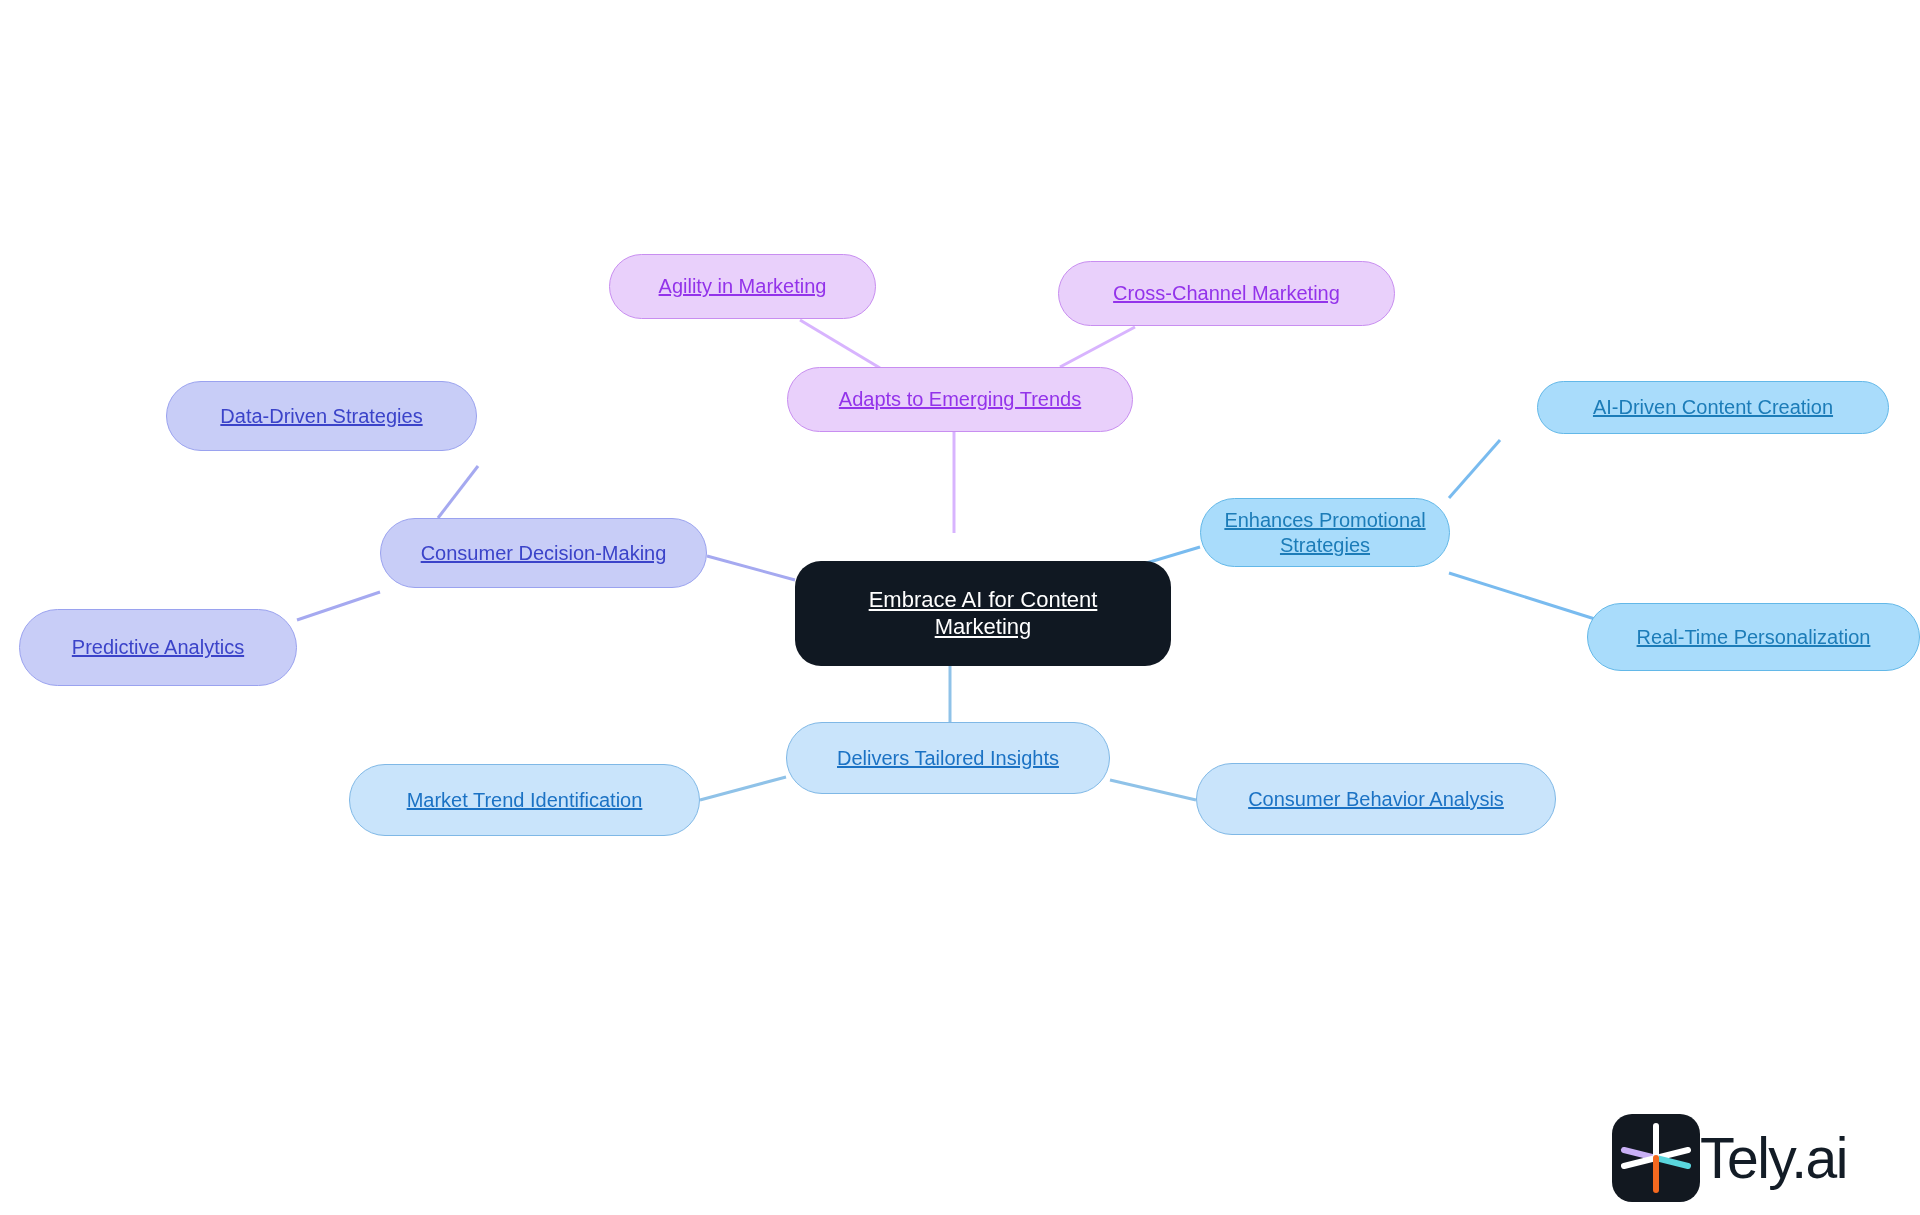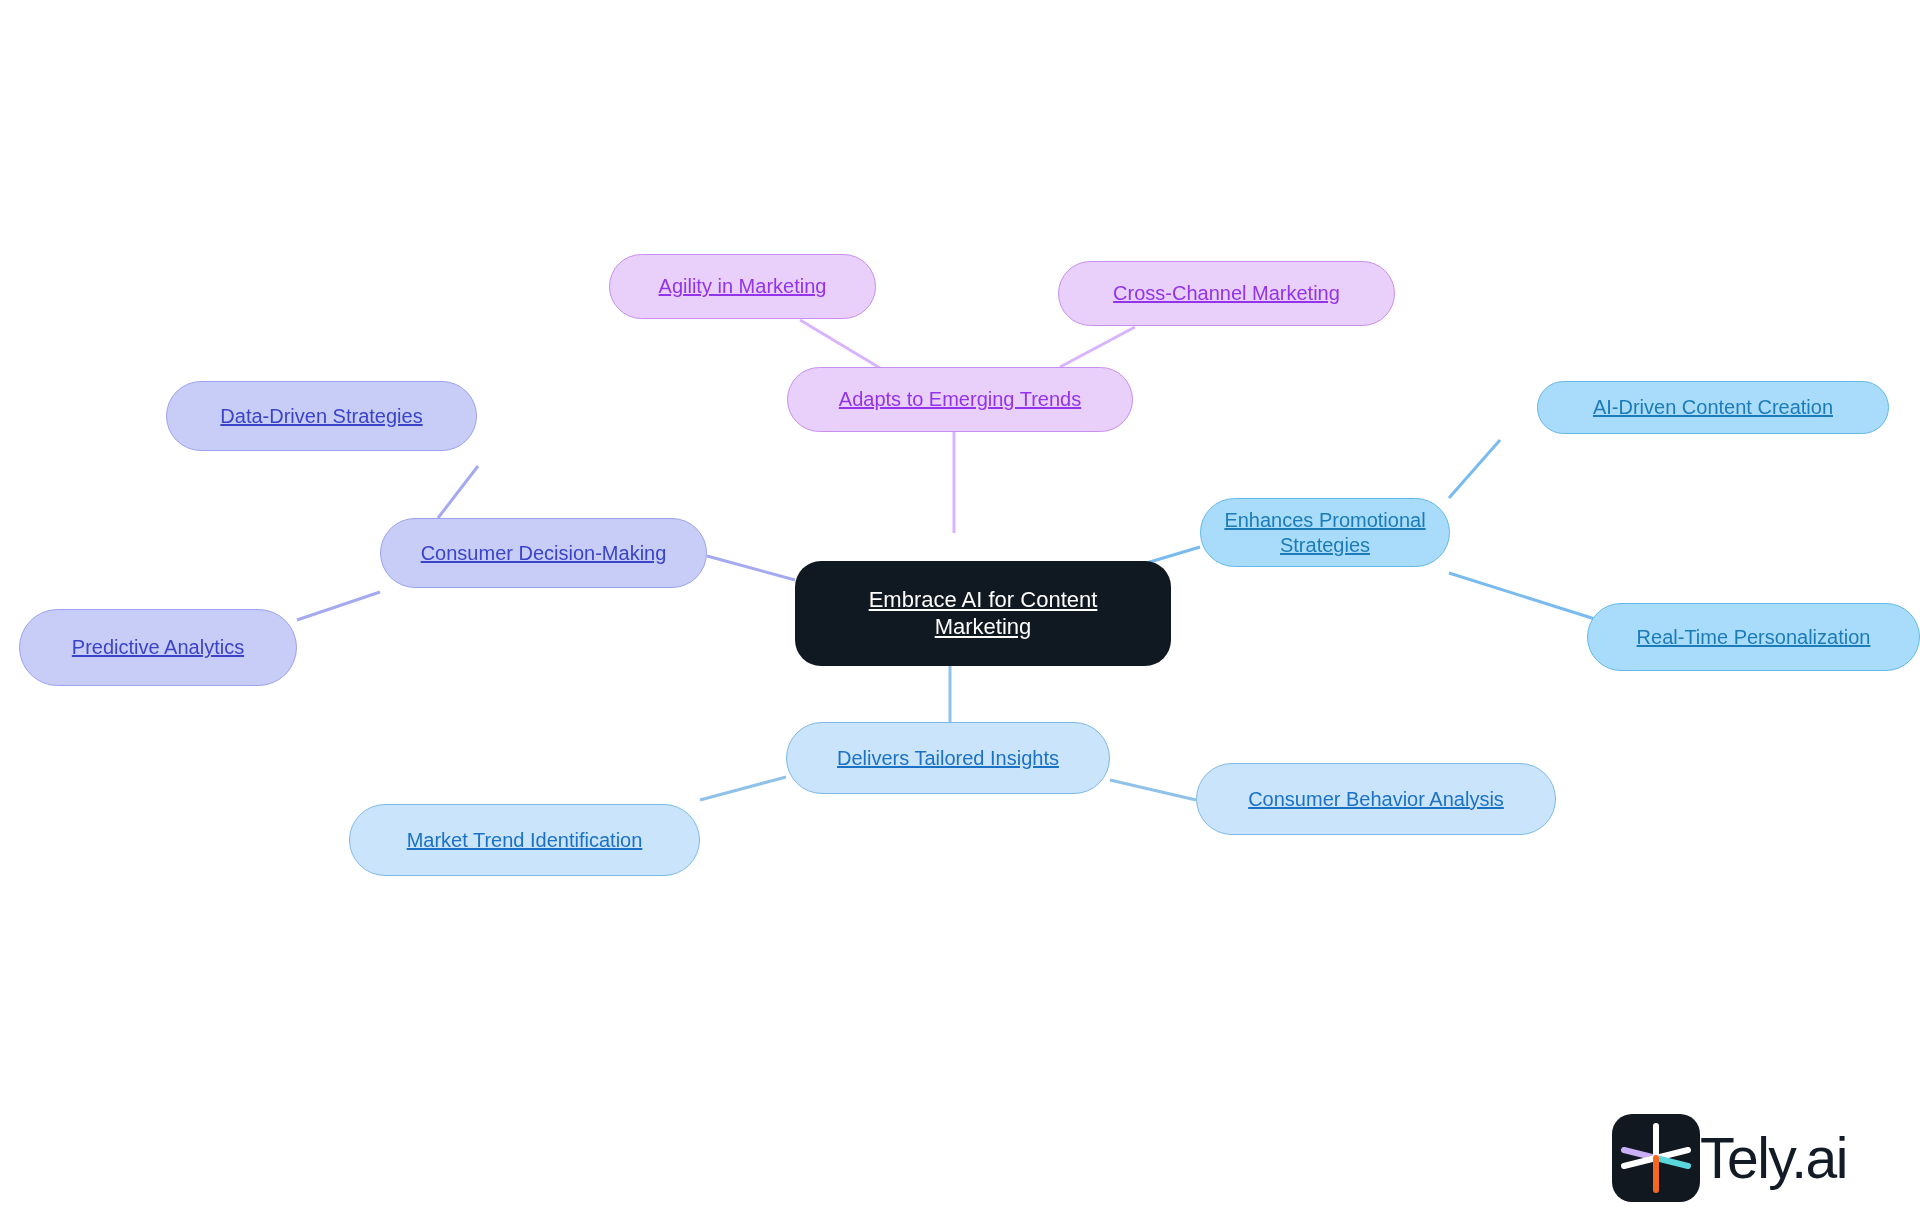--- a/index.html
+++ b/index.html
@@ -176,21 +176,21 @@
   </div>
 
   <div class="node n-sky" style="left:1587px; top:603px; width:333px; height:68px; font-size:20px;">
     <span class="node-label">Real-Time Personalization</span>
   </div>
 
   <div class="node n-blue" style="left:786px; top:722px; width:324px; height:72px; font-size:20px;">
     <span class="node-label">Delivers Tailored Insights</span>
   </div>
 
-  <div class="node n-blue" style="left:349px; top:764px; width:351px; height:72px; font-size:20px;margin-top:40px;">
+  <div class="node n-blue" style="left:349px; top:764px; width:351px; height:72px; font-size:20px;">
     <span class="node-label">Market Trend Identification</span>
   </div>
 
   <div class="node n-blue" style="left:1196px; top:763px; width:360px; height:72px; font-size:20px;">
     <span class="node-label">Consumer Behavior Analysis</span>
   </div>
 
   <div id="logo" style="left:1612px; top:1114px;">
     <div id="logo-mark">
       <svg viewBox="0 0 88 88" width="88" height="88" xmlns="http://www.w3.org/2000/svg">

